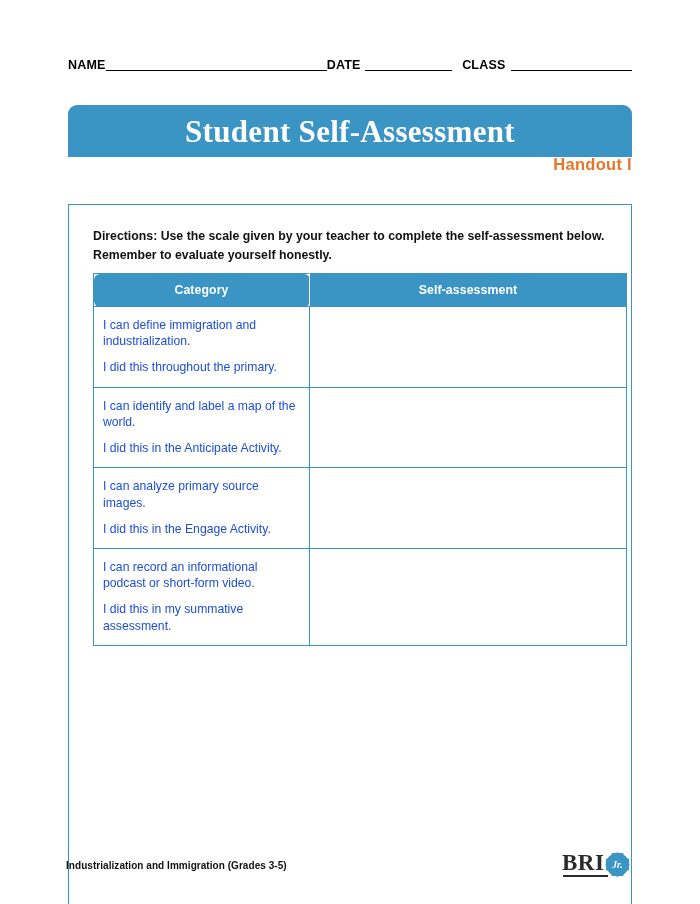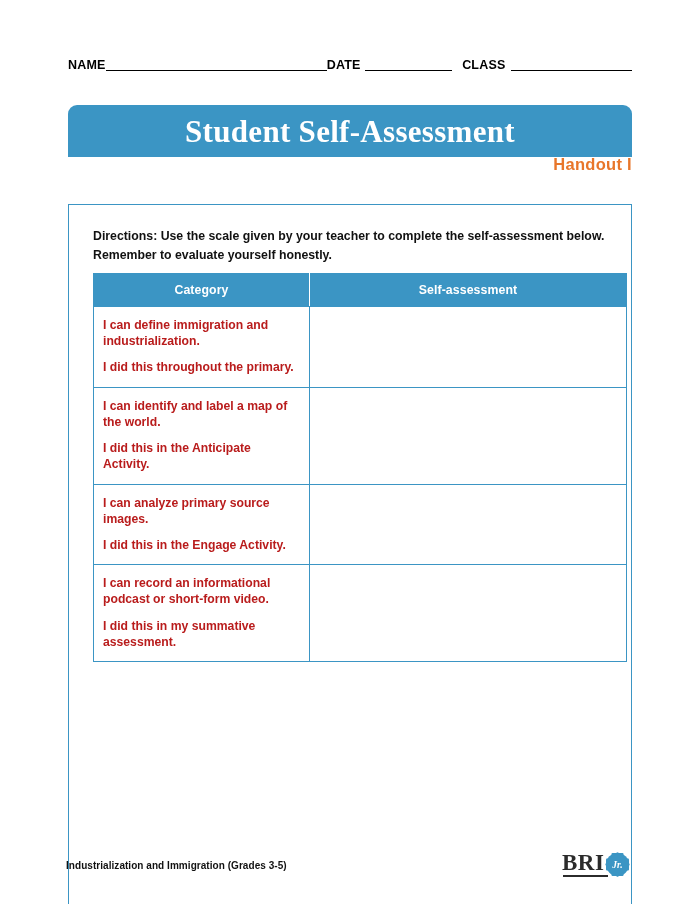--- a/index.html
+++ b/index.html
@@ -111,30 +111,30 @@
   .tbl th {
     background: #3b95c4;
     color: #ffffff;
     font-size: 12.3px;
     font-weight: bold;
     padding: 9px 4px;
     text-align: center;
     border: 1.1px solid #3b95c4;
     letter-spacing: .1px;
   }
-  .tbl th.col-cat  { width: 207px; border-right: 1.6px solid #ffffff; }
+  .tbl th.col-cat  { width: 207px; border-right: 1.6px solid #ffffff; border-radius: 6px; }
   .tbl th.col-self { width: 308px; }
   .tbl td {
     border: 1.1px solid #3b95c4;
     vertical-align: top;
     padding: 10px 9px 11px 9px;
     font-size: 12.2px;
-    font-weight: bold;
+    font-weight: normal;
     line-height: 1.33;
-    color: #b91c1c;
+    color: #1d4ed8;
     background: #ffffff;
   }
   .tbl td.answer { padding: 0; }
   .tbl td p {
     margin: 0 0 10px 0;
   }
   .tbl td p:last-child { margin-bottom: 0; }
 
   
   .footer-note {

